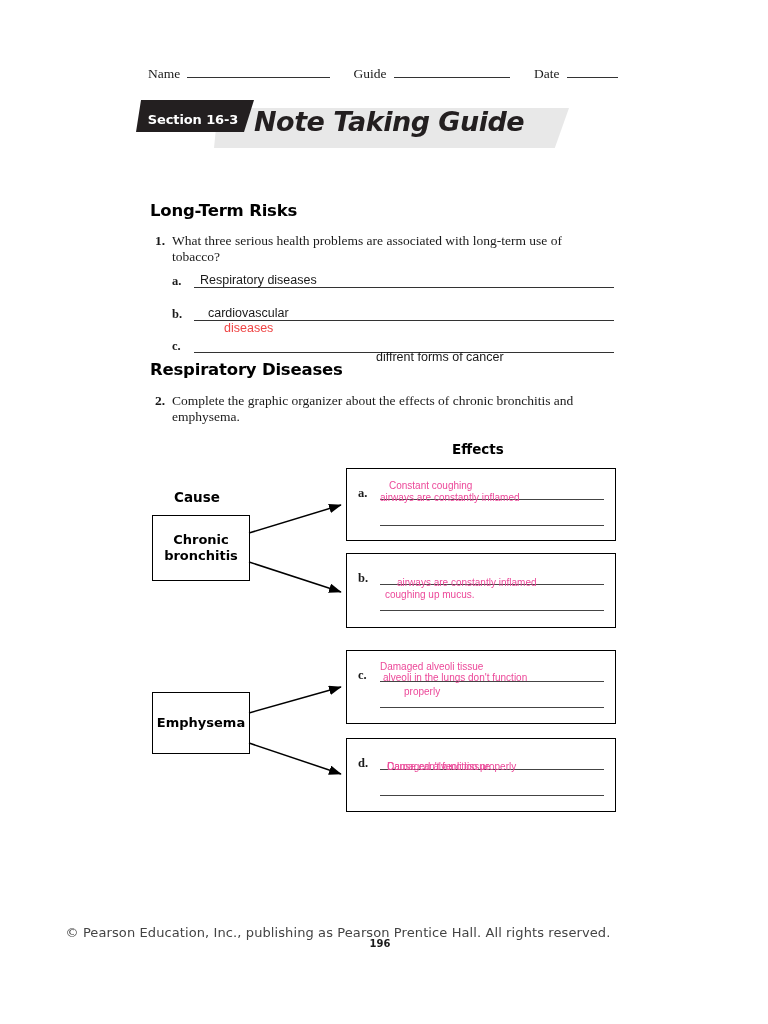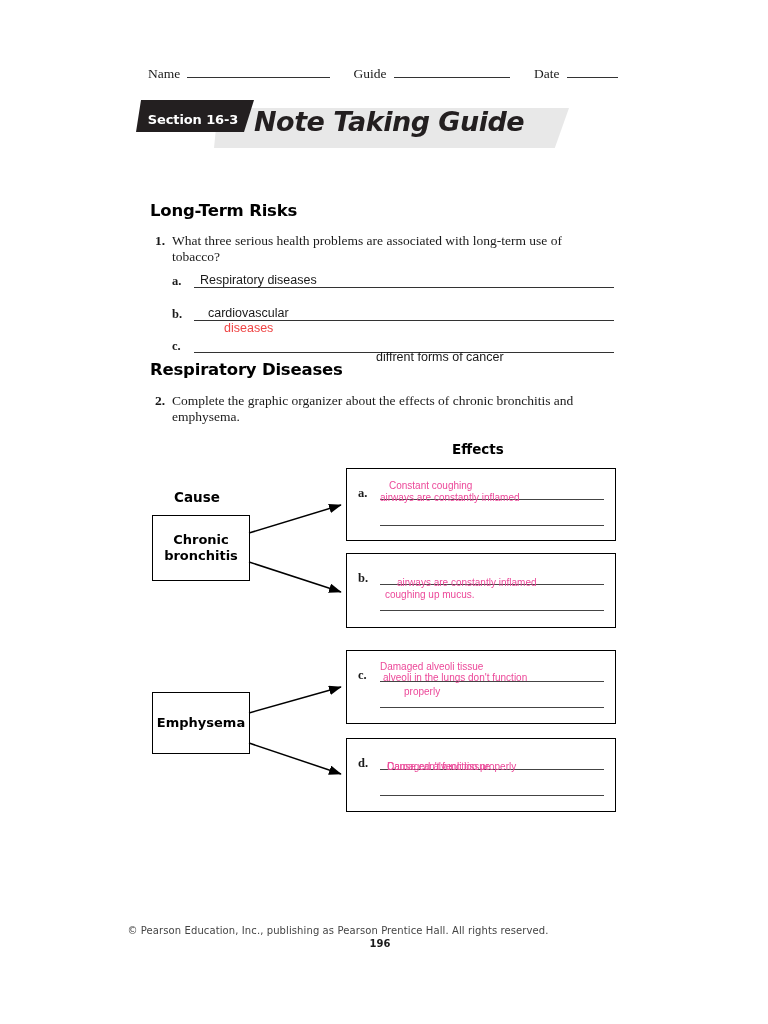--- a/index.html
+++ b/index.html
@@ -294,21 +294,21 @@
   }
 
   
   .copyright {
     position: absolute;
     left: 0;
     top: 925px;
     width: 676px;
     text-align: center;
     font-family: "DejaVu Sans", sans-serif;
-    font-size: 10px;
+    font-size: 13px;
     color: #444;
     letter-spacing: 0.1px;
   }
   .pageno {
     position: absolute;
     left: 0;
     top: 938px;
     width: 760px;
     text-align: center;
     font-family: "DejaVu Sans", sans-serif;

